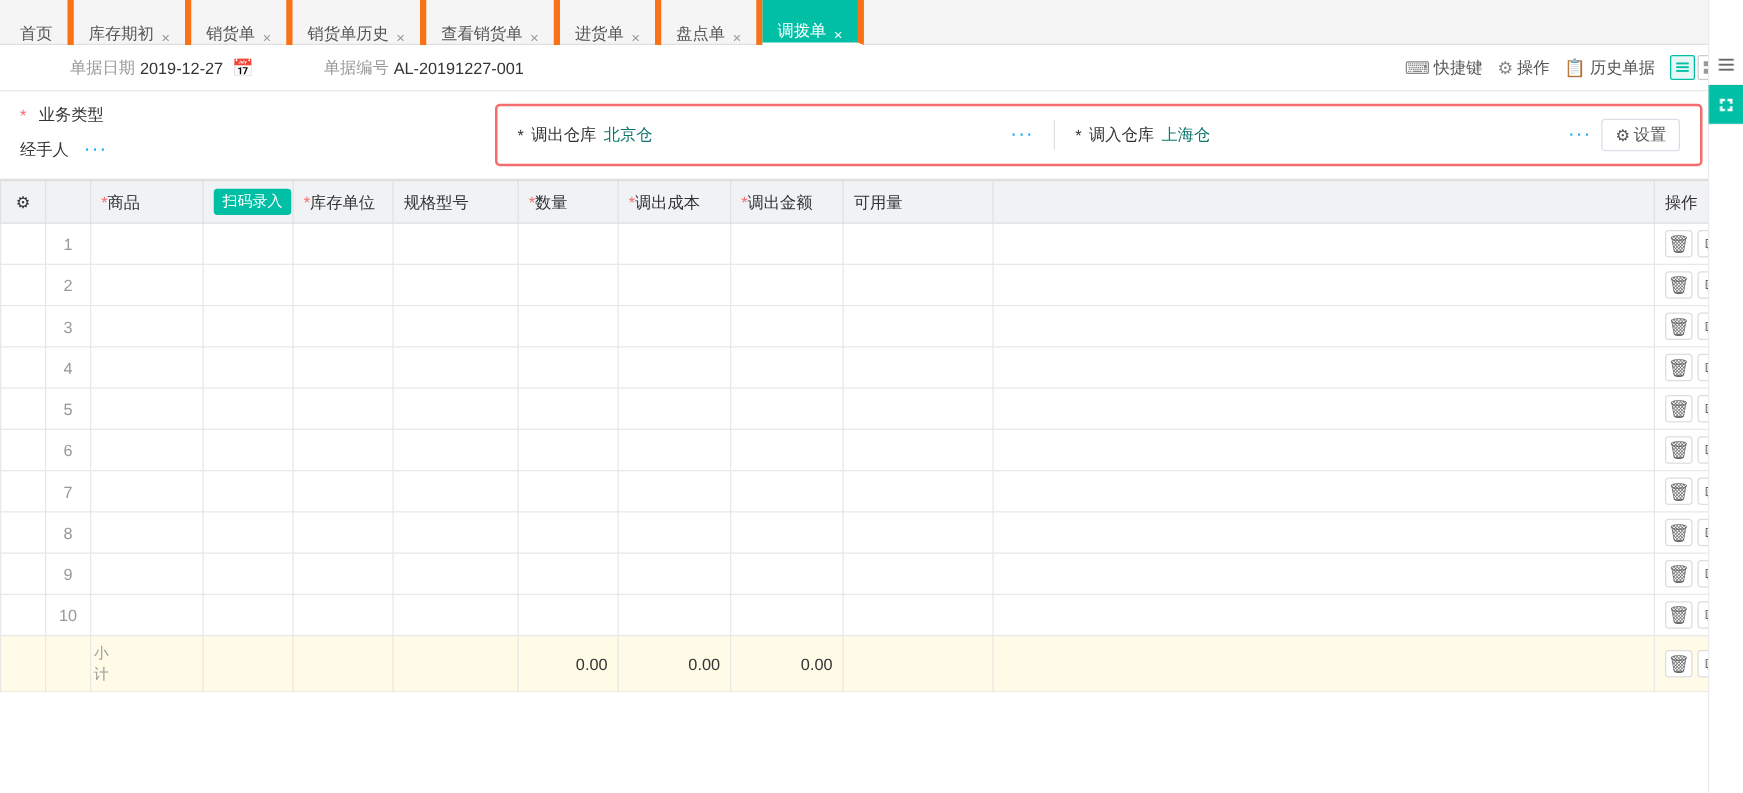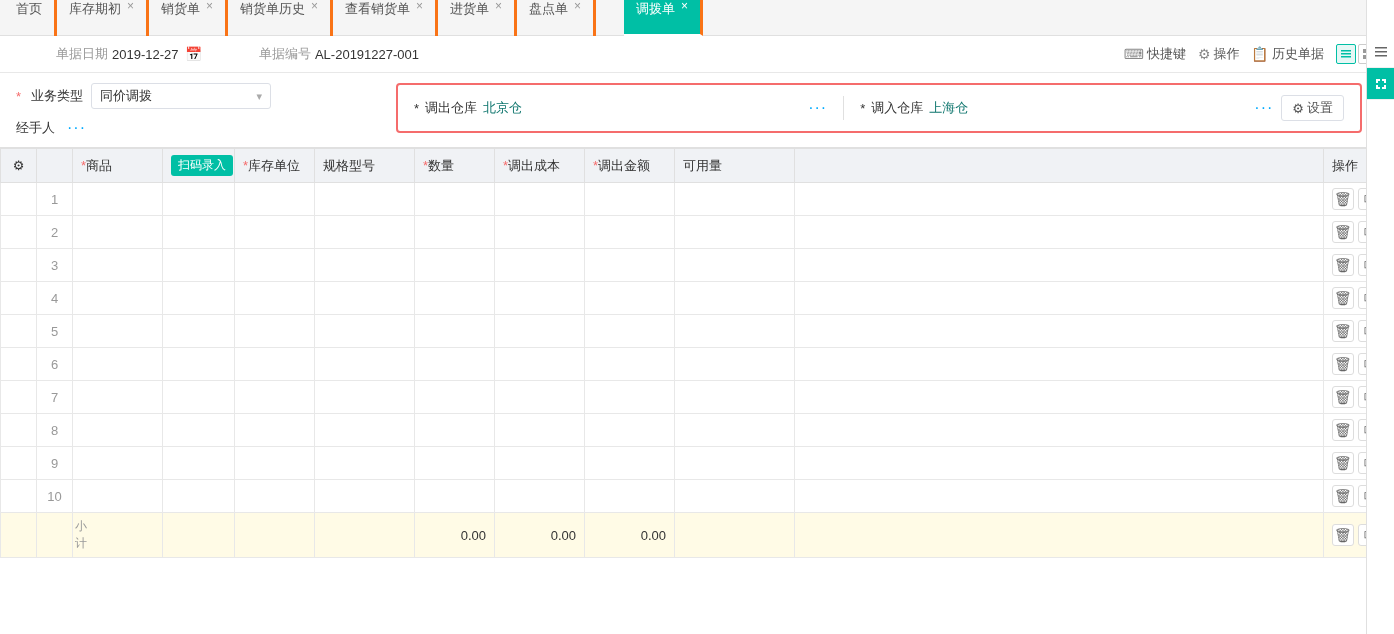--- a/index.html
+++ b/index.html
@@ -8,35 +8,34 @@
     
     .tab-bar {
       display: flex; align-items: center;
       border-bottom: 1px solid #e0e0e0;
       background: #f5f5f5;
       height: 36px;
       padding: 0 4px;
       position: relative;
     }
     .tab {
-      display: flex; align-items: flex-start;
+      display: flex; align-items: flex-end;
       padding: 0 12px;
       height: 36px;
       cursor: pointer;
       font-size: 13px;
       color: #555;
       white-space: nowrap;
-      border-right: 3px solid #f97316;
+      border-right: 5px solid #f97316;
     }
     .tab.active {
       background: #fff;
       color: #00bfa5;
       border-bottom: 2px solid #fff;
       margin-bottom: -1px;
-      margin-left: 28px;
     }
     .tab .close-btn {
       margin-left: 6px;
       color: #999;
       font-size: 12px;
       line-height: 1;
       cursor: pointer;
     }
     .tab.active .close-btn { color: #666; }
     .tab-close-right {
@@ -282,24 +281,20 @@
       </div>
     </div>
   </div>
 </div>
 
 <div class="form-area">
   <div class="form-left">
     <div class="form-field">
       <span class="required">*</span>
       <span class="field-label">业务类型</span>
-      <div class="select-box">
-        <span>同价调拨</span>
-        <span class="select-arrow">▾</span>
-      </div>
     </div>
     <div class="form-field">
       <span class="field-label">经手人</span>
       <span class="field-dots">···</span>
     </div>
   </div>
 
   <div class="warehouse-section">
     <div class="warehouse-field">
       <span class="required">*</span>

